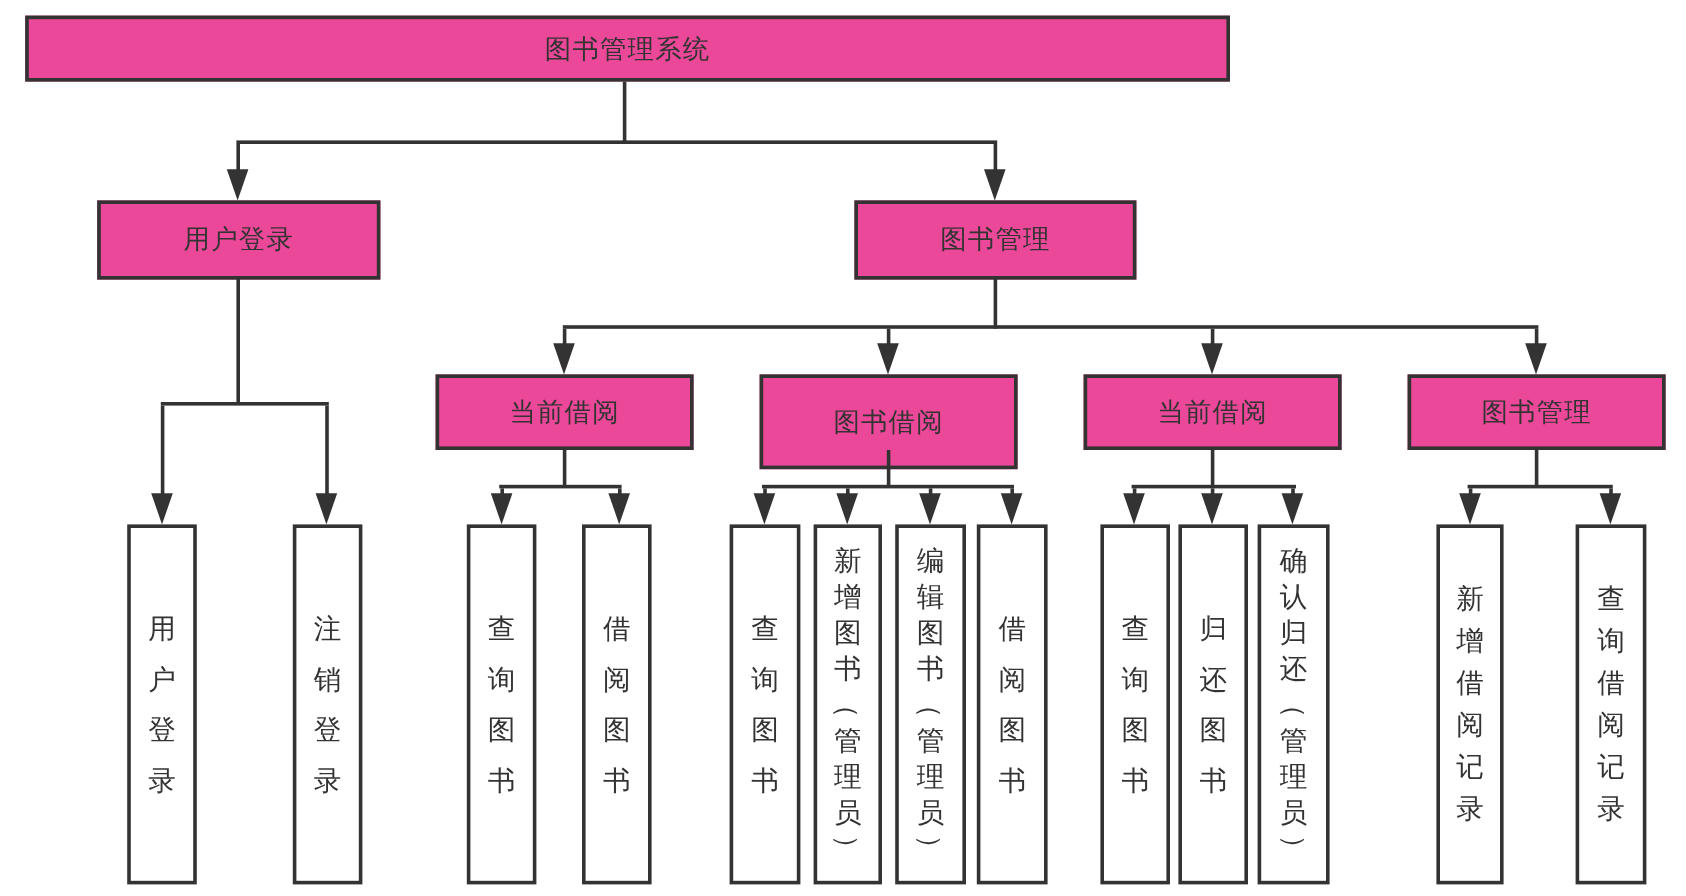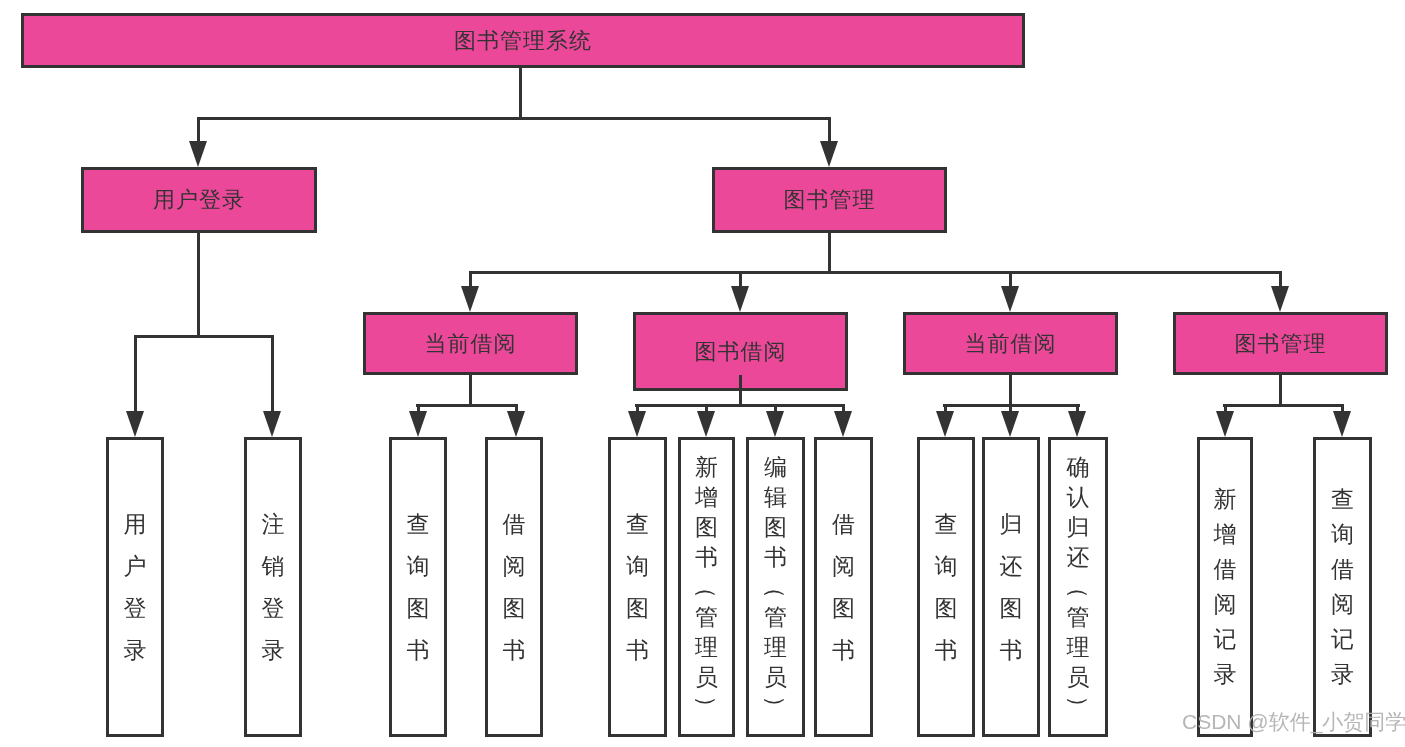--- a/index.html
+++ b/index.html
@@ -242,15 +242,14 @@
     </div>
   <div class="leaf" style="left:1313px; width:59px;">
       <span class="vchar" style="height: 35px; line-height: 35px;">查</span>
       <span class="vchar" style="height: 35px; line-height: 35px;">询</span>
       <span class="vchar" style="height: 35px; line-height: 35px;">借</span>
       <span class="vchar" style="height: 35px; line-height: 35px;">阅</span>
       <span class="vchar" style="height: 35px; line-height: 35px;">记</span>
       <span class="vchar" style="height: 35px; line-height: 35px;">录</span>
     </div>
 
-  <div class="watermark">CSDN @软件_小贺同学</div>
 
 </div>
 
 </body></html>

